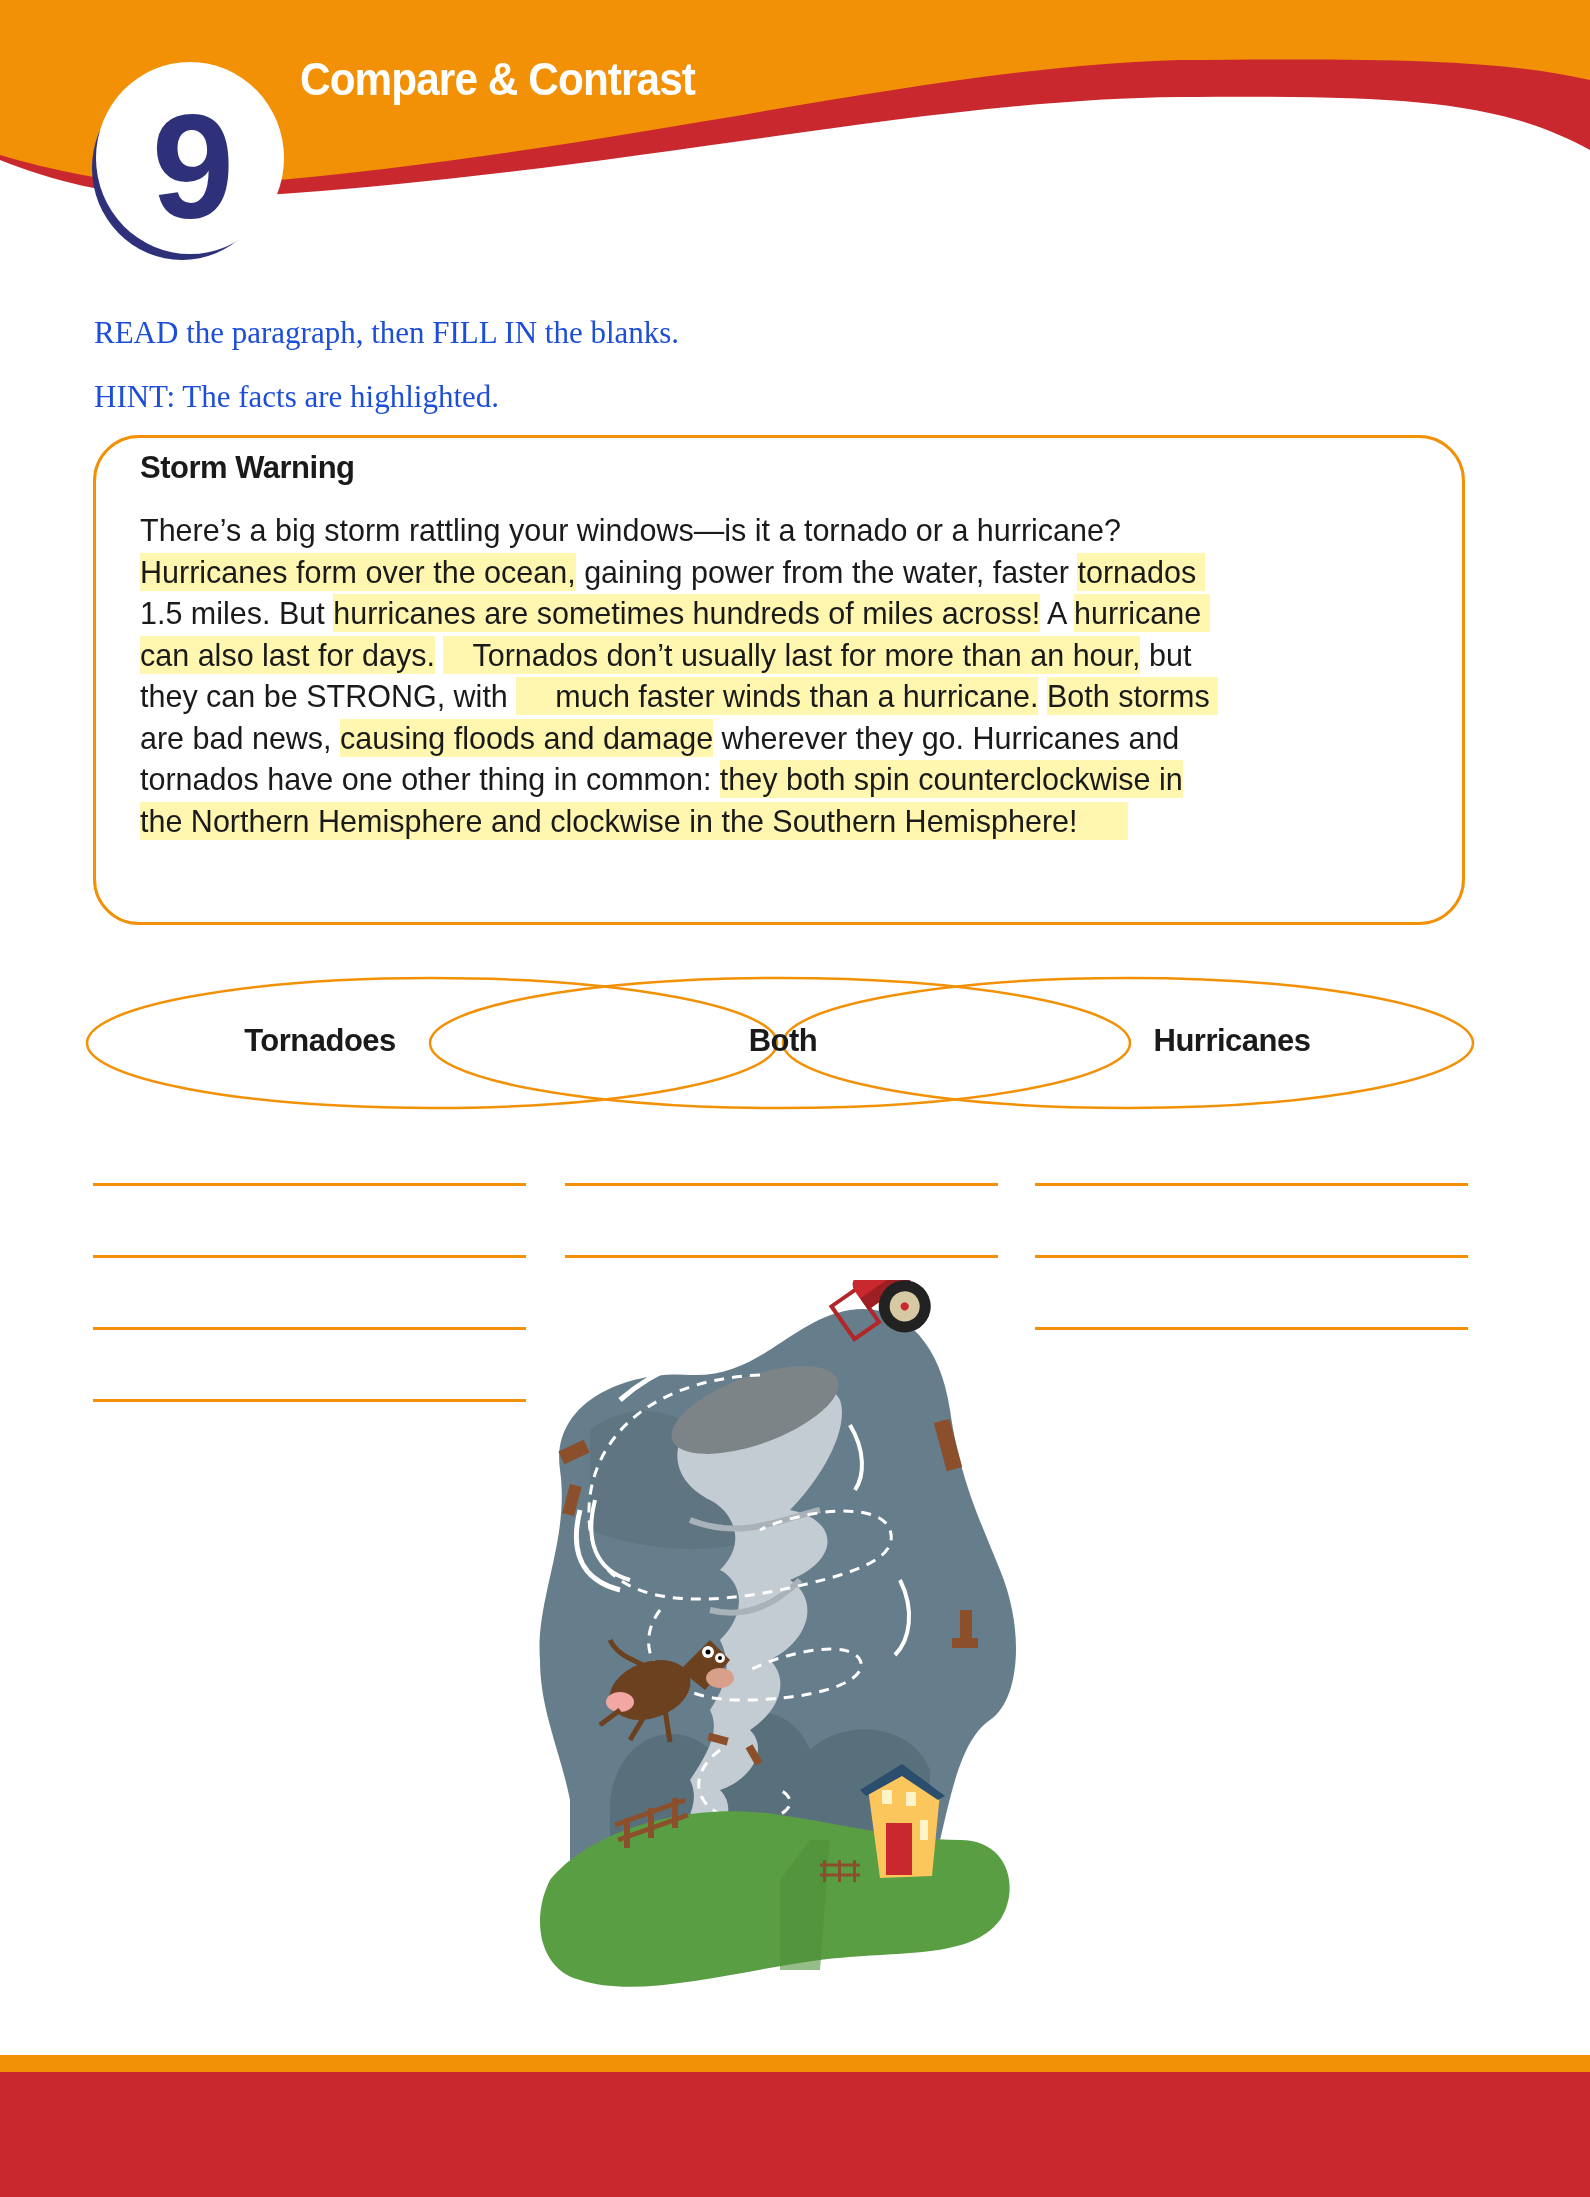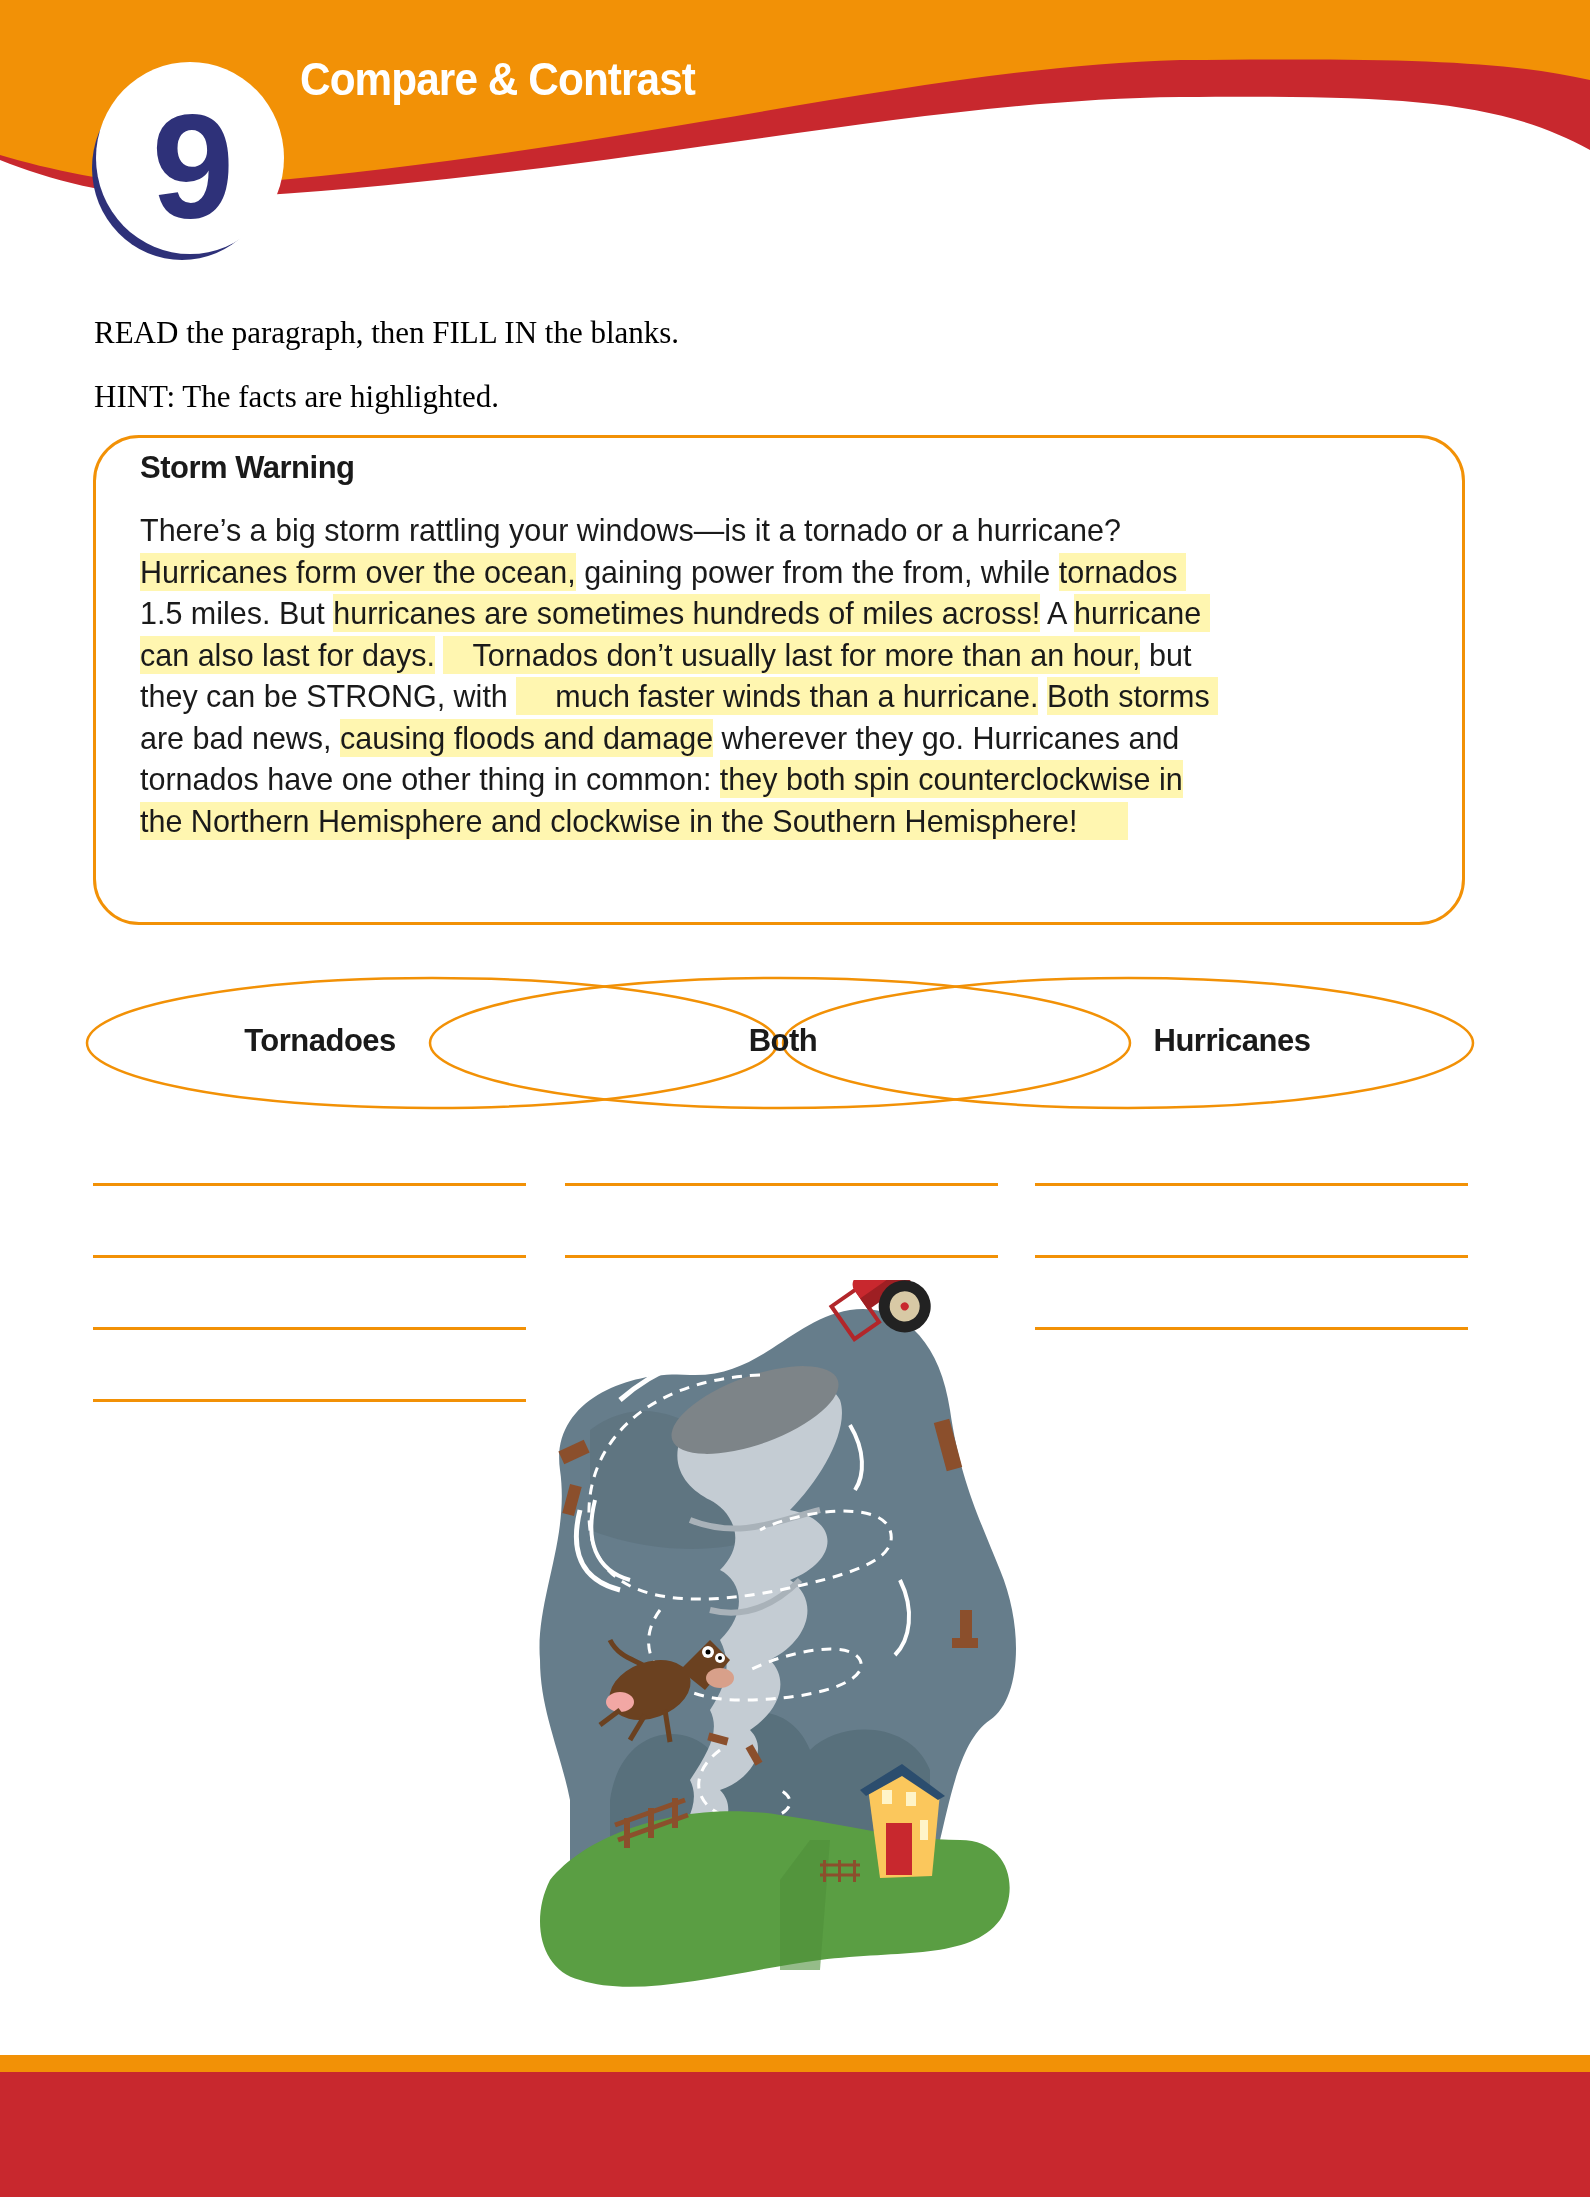--- a/index.html
+++ b/index.html
@@ -1,20 +1,20 @@
 <!DOCTYPE html>
 <html><head>
 <meta charset="utf-8">
 <style>
   html, body { margin:0; padding:0; background:#ffffff; }
   body { width:1590px; height:2197px; position:relative; overflow:hidden; font-family:"Liberation Sans", sans-serif; color:#1a1a1a; }
   #header-svg { position:absolute; left:0; top:0; width:1590px; height:280px; }
   .title { position:absolute; left:300px; top:52px; font-family:"Liberation Sans", sans-serif; font-weight:bold; font-size:46px; color:#ffffff; letter-spacing:-1px; transform:scaleX(0.92); transform-origin:left top; }
   .badge-num { position:absolute; left:100px; top:82px; width:186px; height:180px; text-align:center; font-family:"Liberation Sans", sans-serif; font-weight:bold; font-size:148px; line-height:170px; color:#2e3179; }
-  .instr { position:absolute; left:94px; font-family:"Liberation Serif", serif; font-size:31px; color:#000000; }
+  .instr { position:absolute; left:94px; font-family:"Liberation Serif", serif; font-size:31px; color:#1d4ed8; }
   .passage-box { position:absolute; left:93px; top:435px; width:1372px; height:490px; border:3px solid #f29106; border-radius:46px; box-sizing:border-box; }
   .passage-title { position:absolute; left:140px; top:450px; font-weight:bold; font-size:31px; color:#1a1a1a; letter-spacing:-0.5px;text-align:right; }
   .passage { position:absolute; left:140px; top:510px; width:1300px; font-size:30.5px; line-height:41.5px; color:#1a1a1a; }
   .line { white-space:nowrap; height:41.5px; }
   .hl { background:#fff6b0; padding:2px 0; }
   #venn-svg { position:absolute; left:80px; top:960px; width:1400px; height:160px; }
   .venn-label { position:absolute; top:1023px; font-weight:bold; font-size:31px; color:#1a1a1a; text-align:center; width:300px; letter-spacing:-0.5px; }
   .blank { position:absolute; height:28px; border:none; border-bottom:3px solid #f29106; background:transparent; outline:none; font-family:"Liberation Sans", sans-serif; font-size:22px; padding:0; box-sizing:border-box; }
   #illus { position:absolute; left:520px; top:1280px; width:520px; height:720px; }
   .footer-orange { position:absolute; left:0; top:2055px; width:1590px; height:17px; background:#f29106; }
@@ -36,21 +36,21 @@
 <div class="badge-num">9</div>
 <div class="title">Compare &amp; Contrast</div>
 
 <div class="instr" style="top:315px;">READ the paragraph, then FILL IN the blanks.</div>
 <div class="instr" style="top:379px;">HINT: The facts are highlighted.</div>
 
 <div class="passage-box"></div>
 <div class="passage-title">Storm Warning</div>
 <div class="passage" id="passage">
     <div class="line"><span style="white-space: pre;">There’s a big storm rattling your windows—is it a tornado or a hurricane?</span></div>
-    <div class="line"><span class="hl" style="white-space: pre;">Hurricanes form over the ocean,</span><span style="white-space: pre;"> gaining power from the from, while </span><span class="hl" style="white-space: pre; margin-top: 32px;">tornados </span></div>
+    <div class="line"><span class="hl" style="white-space: pre;">Hurricanes form over the ocean,</span><span style="white-space: pre;"> gaining power from the water, faster </span><span class="hl" style="white-space: pre; margin-top: 32px;">tornados </span></div>
     <div class="line"><span style="white-space: pre;">1.5 miles. But </span><span class="hl" style="white-space: pre;">hurricanes are sometimes hundreds of miles across!</span><span style="white-space: pre;"> A </span><span class="hl" style="white-space: pre;">hurricane </span></div>
     <div class="line"><span class="hl" style="white-space: pre;">can also last for days.</span><span style="white-space: pre;"> </span><span class="hl" style="white-space: pre; padding-left: 29px;">Tornados don’t usually last for more than an hour,</span><span style="white-space: pre;"> but</span></div>
     <div class="line"><span style="white-space: pre;">they can be STRONG, with </span><span class="hl" style="white-space: pre; padding-left: 39px;">much faster winds than a hurricane.</span><span style="white-space: pre;"> </span><span class="hl" style="white-space: pre;">Both storms </span></div>
     <div class="line"><span style="white-space: pre;">are bad news, </span><span class="hl" style="white-space: pre; text-align: center;">causing floods and damage</span><span style="white-space: pre; text-align: right;"> wherever they go. Hurricanes and</span></div>
     <div class="line"><span style="white-space: pre;">tornados have one other thing in common: </span><span class="hl" style="white-space: pre;">they both spin counterclockwise in</span></div>
     <div class="line"><span class="hl" style="white-space: pre;">the Northern Hemisphere and clockwise in the Southern Hemisphere!      </span></div>
   </div>
 
 <svg id="venn-svg" viewBox="0 0 1400 160">
   <ellipse cx="352" cy="83" rx="345" ry="65" fill="none" stroke="#f29106" stroke-width="2.5"></ellipse>

